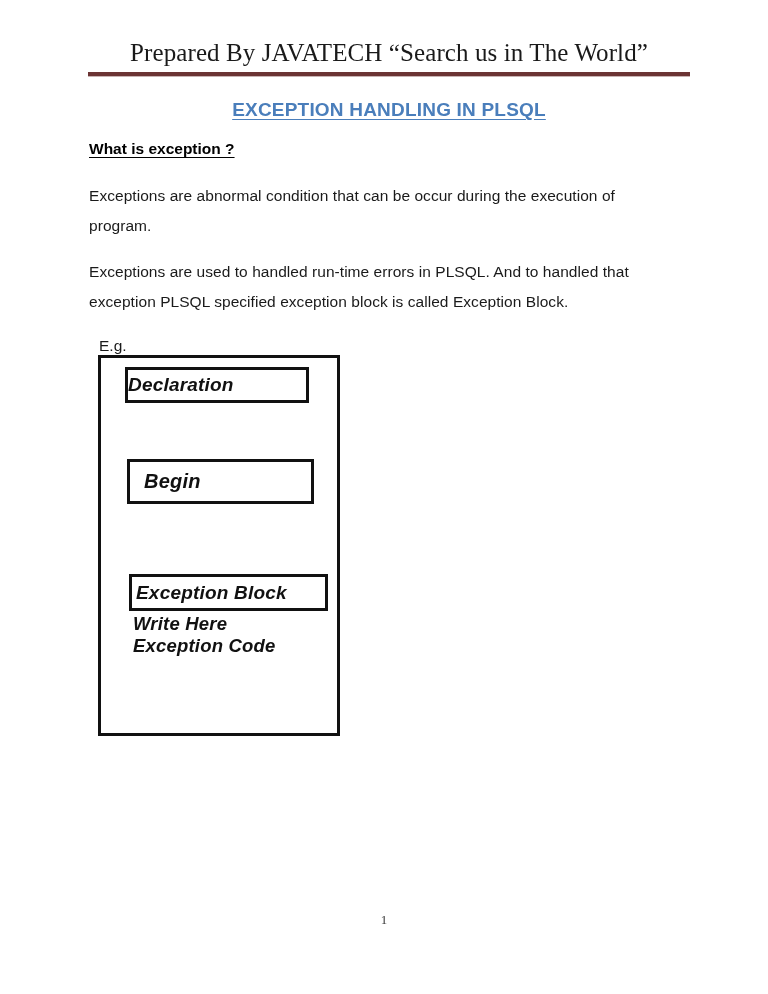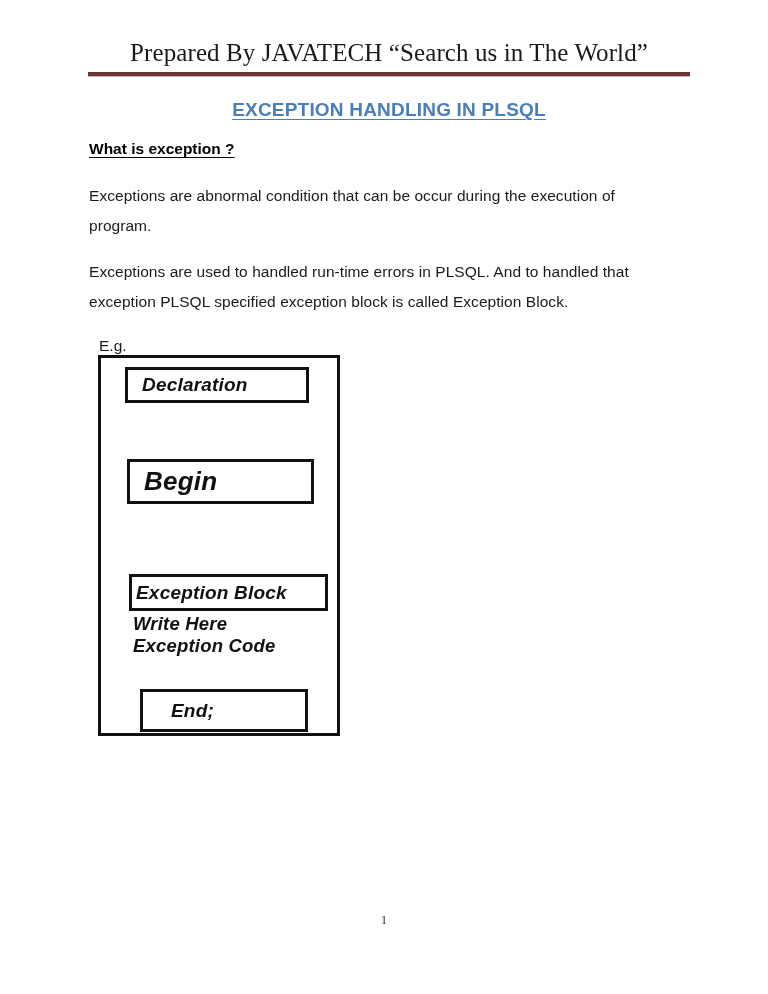--- a/index.html
+++ b/index.html
@@ -135,28 +135,27 @@
     color: #111111;
     font-family: "Liberation Sans", sans-serif;
     letter-spacing: 0.2px;
   }
   .dbox-declaration {
     left: 24px;
     top: 9px;
     width: 184px;
     height: 36px;
     font-size: 19px;
-    padding-left: 14px;
   }
   .dbox-begin {
     left: 26px;
     top: 101px;
     width: 187px;
     height: 45px;
-    font-size: 26px;
+    font-size: 20px;
     padding-left: 14px;
   }
   .dbox-exception {
     left: 28px;
     top: 216px;
     width: 199px;
     height: 37px;
     font-size: 19px;
     padding-left: 4px;
     text-align: center;
@@ -224,20 +223,17 @@
       <span>Declaration</span>
     </div>
     <div class="dbox dbox-begin">
       <span>Begin</span>
     </div>
     <div class="dbox dbox-exception">
       <span>Exception Block</span>
     </div>
     <div class="free-text">Write Here
 Exception Code</div>
-    <div class="dbox dbox-end">
-      <span>End;</span>
-    </div>
   </div>
 
   <div class="page-number">1</div>
 
 </div>
 
 </body></html>

